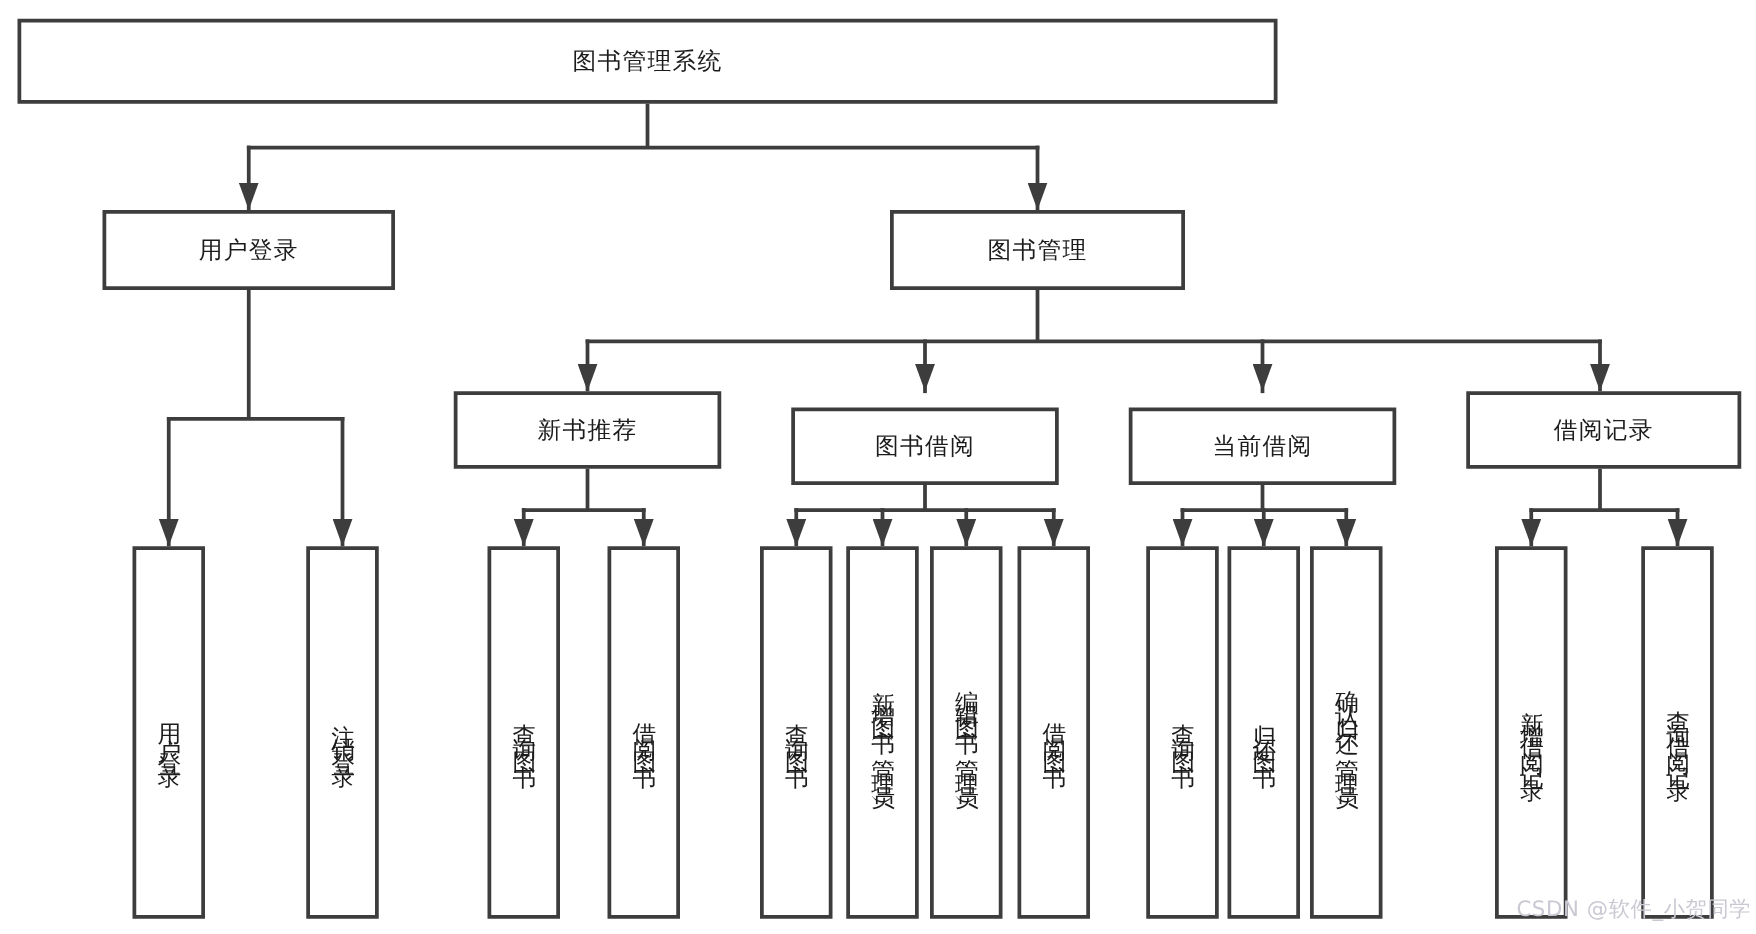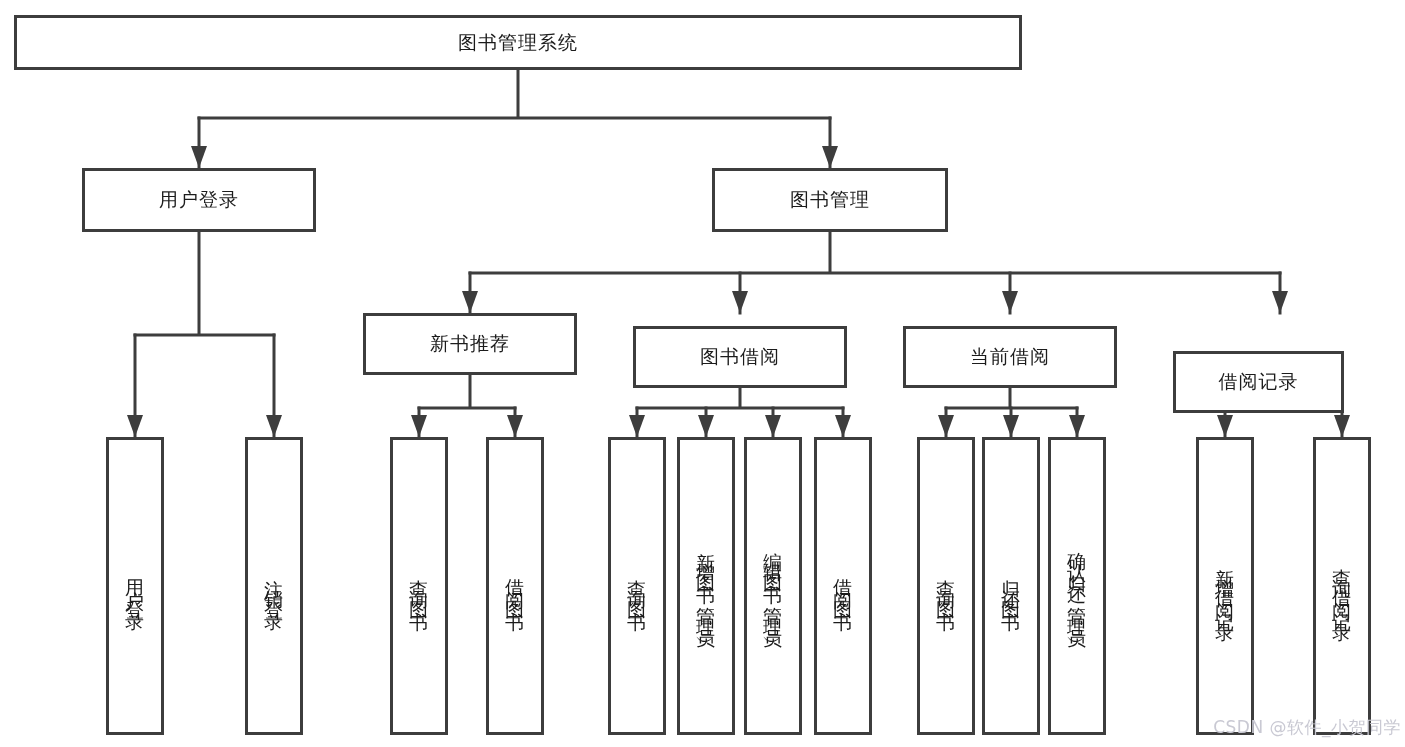--- a/index.html
+++ b/index.html
@@ -64,41 +64,41 @@
       <path marker-end="url(#ah)" d="M946 408 L946 437"></path>
       <path marker-end="url(#ah)" d="M1011 408 L1011 437"></path>
       <path marker-end="url(#ah)" d="M1077 408 L1077 437"></path>
 
       <path d="M1280 375 L1280 408 M1225 408 L1342 408"></path>
       <path marker-end="url(#ah)" d="M1225 408 L1225 437"></path>
       <path marker-end="url(#ah)" d="M1342 408 L1342 437"></path>
     </g>
   </svg>
 
-  <div class="node" style="left:14px;top:15px;width:1008px;height:55px;">
+  <div class="node" style="left:14px;top:15px;width:1008px;height:68px;">
     <span>图书管理系统</span>
   </div>
 
   <div class="node" style="left:82px;top:168px;width:234px;height:64px;">
     <span>用户登录</span>
   </div>
   <div class="node" style="left:712px;top:168px;width:236px;height:64px;align-items:center;">
     <span>图书管理</span>
   </div>
 
   <div class="node" style="left:363px;top:313px;width:214px;height:62px;">
     <span>新书推荐</span>
   </div>
   <div class="node" style="left:633px;top:326px;width:214px;height:62px;">
     <span>图书借阅</span>
   </div>
   <div class="node" style="left:903px;top:326px;width:214px;height:62px;">
     <span>当前借阅</span>
   </div>
-  <div class="node" style="left:1173px;top:313px;width:171px;height:62px;margin-top:38px;">
+  <div class="node" style="left:1173px;top:313px;width:220px;height:62px;">
     <span>借阅记录</span>
   </div>
 
   <div class="node leaf" style="left:106px;top:437px;width:58px;height:298px;">
     <span>用户登录</span>
   </div>
   <div class="node leaf" style="left:245px;top:437px;width:58px;height:298px;">
     <span>注销登录</span>
   </div>
   <div class="node leaf" style="left:390px;top:437px;width:58px;height:298px;">

